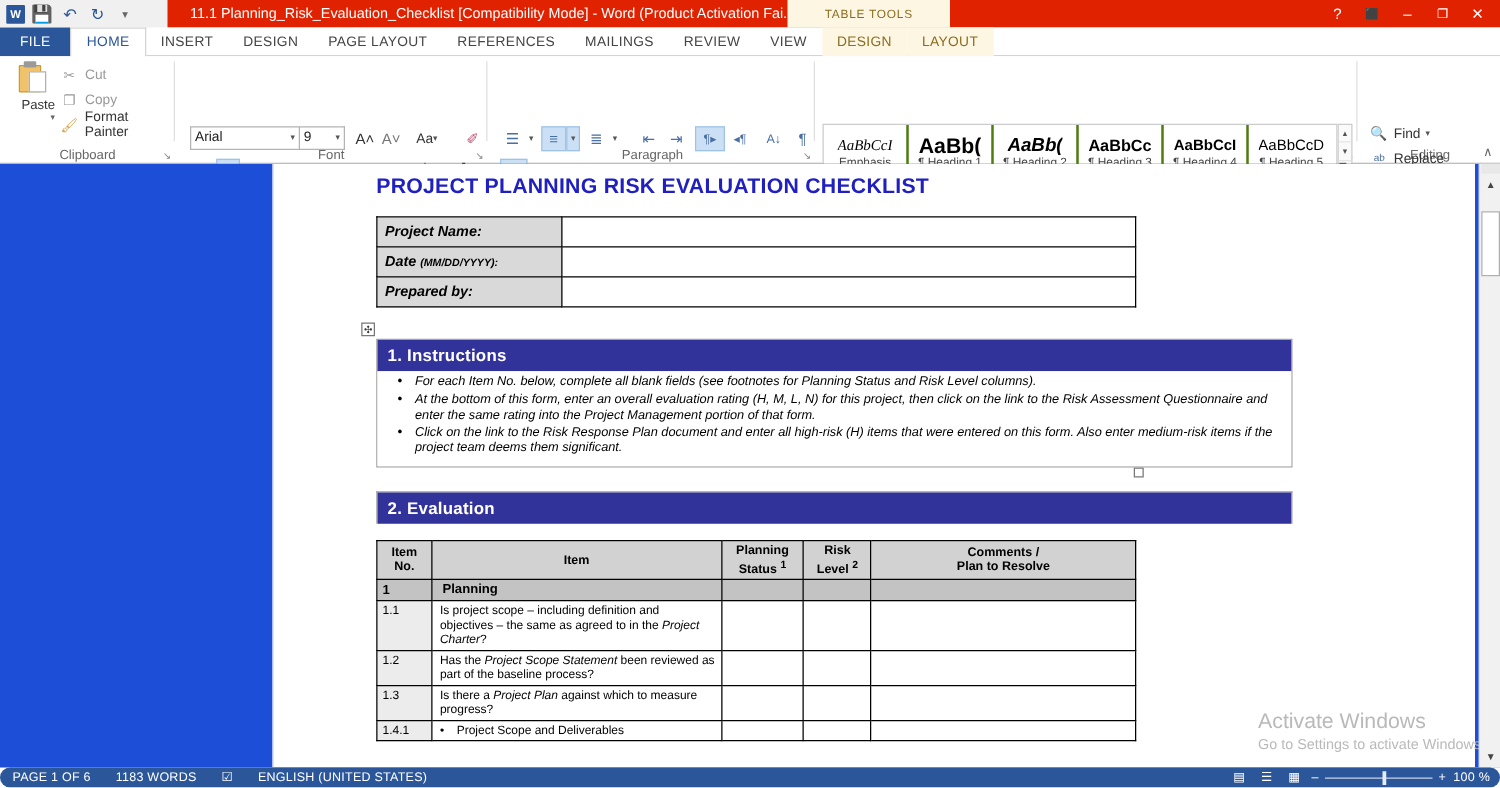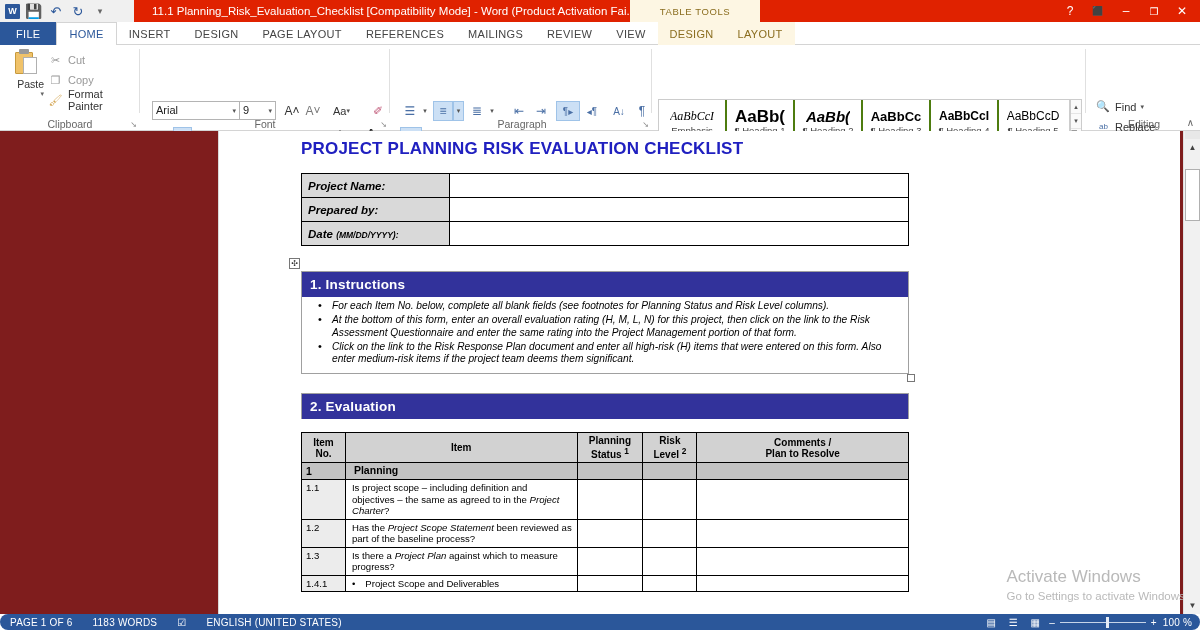--- a/index.html
+++ b/index.html
@@ -143,21 +143,21 @@
   
   .edit-item {
     position:absolute; left: 1096px; display:flex; align-items:center; gap:4px;
     font-size: 11px; color:#333;
   }
   .ribbon-collapse { position:absolute; right:6px; bottom:2px; font-size:10px; color:#666; }
 
   
   .docarea {
     position: absolute; top: 131px; left: 0; width: 1200px; height: 483px;
-    background: #7f1d1d; overflow: hidden;
+    background: #1d4ed8; overflow: hidden;
   }
   .page {
     position: absolute; left: 218px; top: 0; width: 962px; height: 483px;
     background: #fff; border-left: 1px solid #d9d9d9;
   }
   .doc-title {
     position: absolute; left: 82px; top: 8px; font-size: 17px; font-weight: bold;
     color: #2020c0; letter-spacing: .2px; white-space: nowrap;
   }
   
@@ -174,21 +174,21 @@
     position: absolute; left: 70px; top: 127px; width: 11px; height: 11px;
     border: 1px solid #777; background:#fff; font-size: 8px; color:#333;
     display:flex; align-items:center; justify-content:center;
   }
   .tbl-corner {
     position: absolute; left: 688px; top: 243px; width: 8px; height: 8px;
     border: 1px solid #777; background:#fff;
   }
 
   
-  .sec-box { position: absolute; left: 82px; width: 608px; border:1px solid #a0a0a0; }
+  .sec-box { position: absolute; left: 82px; width: 733px; border:1px solid #a0a0a0; }
   .sec-head {
     background: #32329b; color:#fff; font-size: 13.5px; font-weight: bold;
     padding: 5px 0 5px 8px; letter-spacing: .2px;
   }
   .sec-body { background:#fff; padding: 3px 6px 6px 6px; }
   .bullets { list-style: none; }
   .bullets li {
     position: relative; padding-left: 24px; font-size: 10.2px; font-style: italic;
     color:#000; line-height: 12.5px; margin-bottom: 1.5px;
   }
@@ -434,25 +434,25 @@
 
     <div class="doc-title">PROJECT PLANNING RISK EVALUATION CHECKLIST</div>
 
     <table class="hdr-table">
       <tbody id="hdr-host">
           <tr>
             <td class="hdr-lbl"><span>Project Name:</span></td>
             <td class="hdr-val"></td>
           </tr>
           <tr>
+            <td class="hdr-lbl"><span>Date </span><span class="small-caps">(MM/DD/YYYY):</span></td>
+            <td class="hdr-val"></td>
+          </tr>
+          <tr>
             <td class="hdr-lbl"><span>Prepared by:</span></td>
-            <td class="hdr-val"></td>
-          </tr>
-          <tr>
-            <td class="hdr-lbl"><span>Date </span><span class="small-caps">(MM/DD/YYYY):</span></td>
             <td class="hdr-val"></td>
           </tr>
         </tbody>
     </table>
 
     <div class="tbl-handle">✣</div>
 
     <div class="sec-box" style="top:140px;">
       <div class="sec-head">1. Instructions</div>
       <div class="sec-body">

